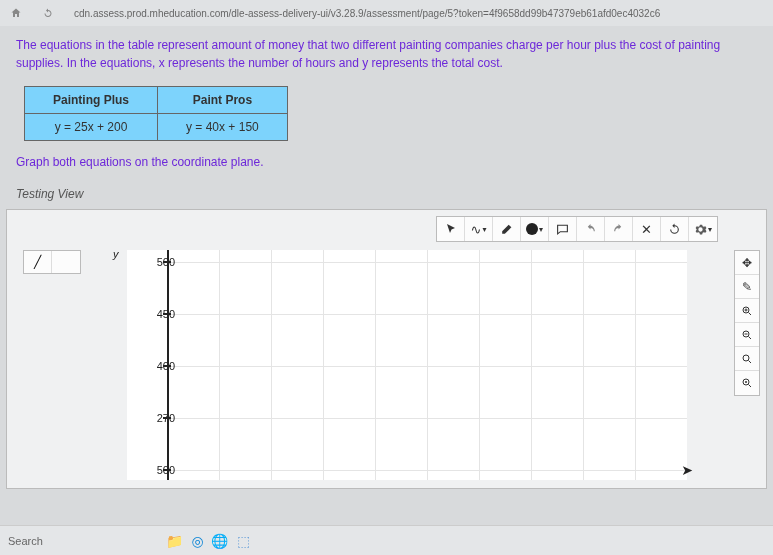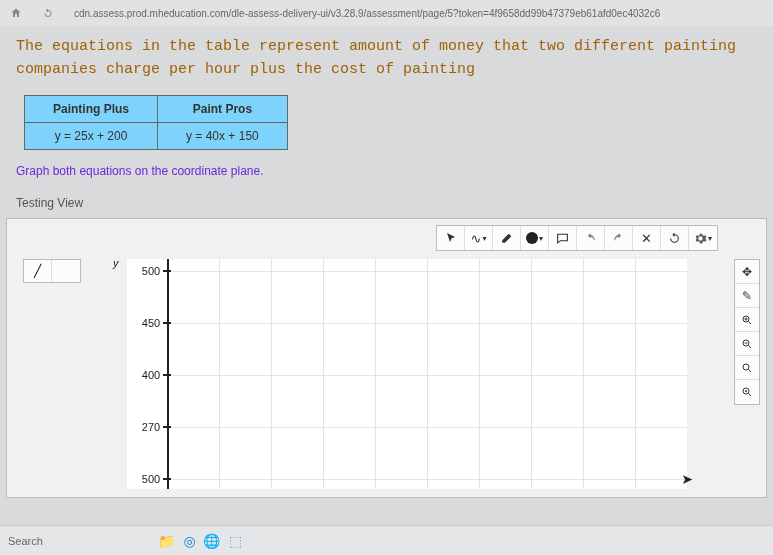--- a/index.html
+++ b/index.html
@@ -21,24 +21,23 @@
       color: #666;
       gap: 20px;
     }
     .addr-icon {
       width: 12px; height: 12px;
       display: inline-block;
       color: #888;
     }
     .problem-text {
       padding: 10px 16px 6px 16px;
-      font-size: 15px;
-      color: #a16207;
+      font-size: 12px;
+      color: #6d28d9;
       line-height: 1.5;
-      font-family: Liberation Mono, monospace;
     }
     .tbl {
       margin: 8px 0 0 24px;
       border-collapse: collapse;
       background: #7dd3fc;
     }
     .tbl td, .tbl th {
       border: 1px solid #666;
       padding: 6px 28px;
       font-size: 12px;
@@ -48,20 +47,21 @@
     .tbl th { font-weight: bold; }
     .instruction {
       padding: 14px 16px 8px 16px;
       font-size: 12px;
       color: #6d28d9;
     }
     .testing-label {
       padding: 10px 16px 4px 16px;
       font-size: 12px;
       color: #555;
+      font-style: italic;
     }
     .canvas-area {
       margin: 4px 6px 0 6px;
       background: #f0f1f2;
       border: 1px solid #bbb;
       position: relative;
       height: 280px;
     }
     .top-toolbar {
       position: absolute;
@@ -151,21 +151,21 @@
       position: absolute;
       left: 36px;
       width: 8px;
       height: 2px;
       background: #222;
     }
     .graph .ticklabel {
       position: absolute;
       left: 0px;
       width: 48px;
-      text-align: center;
+      text-align: right;
       font-size: 11px;
       color: #222;
       transform: translateY(-50%);
     }
     .graph .grid-v {
       position: absolute;
       top: 0;
       width: 1px;
       height: 230px;
       background: #e4e4e4;
@@ -187,21 +187,21 @@
     .taskbar {
       position: absolute;
       bottom: 0;
       left: 0;
       right: 0;
       height: 30px;
       background: #e4e6e8;
       display: flex;
       align-items: center;
       padding: 0 8px;
-      gap: 10px;
+      gap: 18px;
       border-top: 1px solid #ccc;
     }
     .taskbar .search {
       font-size: 11px;
       color: #666;
       width: 120px;
     }
     .taskbar .tbitems {
       display: flex;
       gap: 8px;
@@ -226,20 +226,21 @@
   <span class="addr-icon">
     <svg viewBox="0 0 24 24" width="12" height="12">
         <path fill="#888" d="M12 6V3L8 7l4 4V8c2.8 0 5 2.2 5 5s-2.2 5-5 5-5-2.2-5-5H5c0 3.9 3.1 7 7 7s7-3.1 7-7-3.1-7-7-7z"></path>
       </svg>
   </span>
   <span>cdn.assess.prod.mheducation.com/dle-assess-delivery-ui/v3.28.9/assessment/page/5?token=4f9658dd99b47379eb61afd0ec4032c6</span>
 </div>
 
 <div class="problem-text">
   <div>The equations in the table represent amount of money that two different painting companies charge per hour plus the cost of painting</div>
+  <div>supplies. In the equations, x represents the number of hours and y represents the total cost.</div>
 </div>
 
 <table class="tbl">
   <tbody>
       <tr>
     <th>Painting Plus</th>
     <th>Paint Pros</th>
   </tr>
   <tr>
     <td>y = 25x + 200</td>

